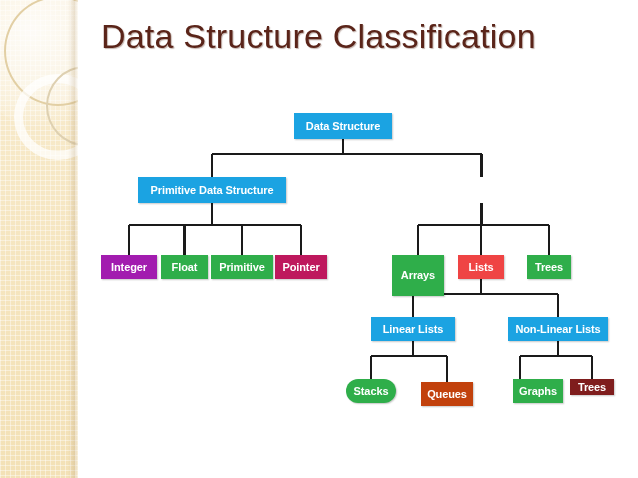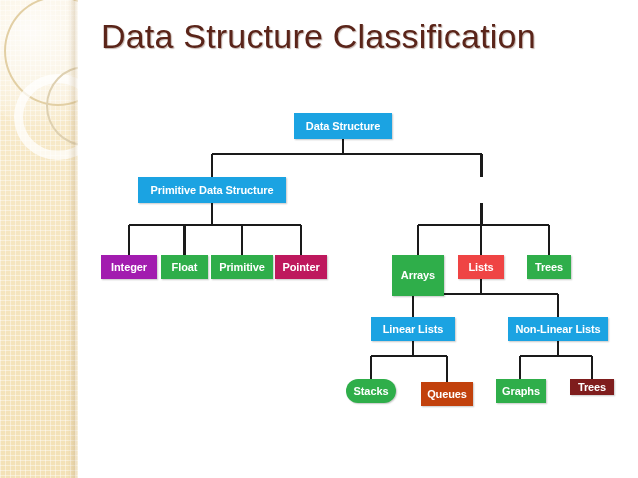--- a/index.html
+++ b/index.html
@@ -186,19 +186,19 @@
     </div>
     <div class="node blue" style="left: 508px; top: 317px; width: 100px; height: 24px; background: rgb(27, 163, 226);">
       <span>Non-Linear Lists</span>
     </div>
     <div class="node green" style="left: 346px; top: 379px; width: 50px; height: 24px; background: rgb(47, 174, 74); border-radius: 12px;">
       <span>Stacks</span>
     </div>
     <div class="node green" style="left: 421px; top: 382px; width: 52px; height: 24px; background: #c2410c;">
       <span>Queues</span>
     </div>
-    <div class="node green" style="left: 496px; top: 379px; width: 50px; height: 24px; background: rgb(47, 174, 74);">
+    <div class="node green" style="left: 513px; top: 379px; width: 50px; height: 24px; background: rgb(47, 174, 74);">
       <span>Graphs</span>
     </div>
     <div class="node green" style="left: 570px; top: 379px; width: 44px; height: 16px; background: #7f1d1d;">
       <span>Trees</span>
     </div>
   </div>
 
 </body></html>

